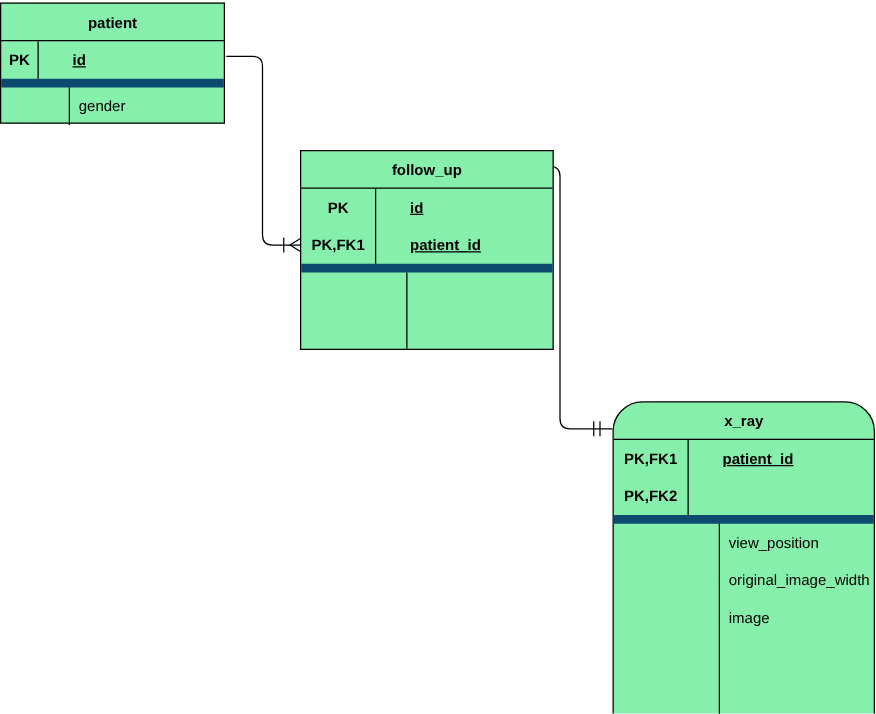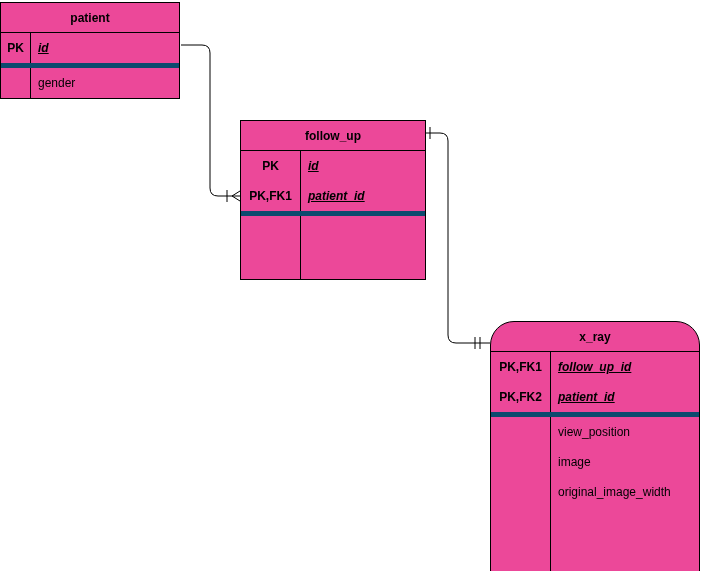--- a/index.html
+++ b/index.html
@@ -5,39 +5,39 @@
   html, body { margin:0; padding:0; background:#ffffff; }
   .canvas {
     position:relative; width:701px; height:571px; background:#ffffff;
     font-family:"Liberation Sans", sans-serif; font-size:12px; color:#000;
     overflow:hidden;
   }
   .connectors { position:absolute; left:0; top:0; width:701px; height:571px; }
   .conn { stroke:#000000; stroke-width:1; fill:none; }
 
   .table {
-    position:absolute; background:#ec4899; border:1px solid #000000;
+    position:absolute; background:#86efac; border:1px solid #000000;
     box-sizing:border-box; display:flex; flex-direction:column;
   }
   .t-header {
     height:29px; flex-shrink:0; border-bottom:1px solid #000000;
     font-weight:bold; display:flex; align-items:center; justify-content:center;
   }
   .t-section { display:flex; align-items:stretch; }
-  .t-keys { border-bottom:5px solid #0c4a6e; }
-  .t-attrs { flex:1; }
+  .t-keys { border-bottom:7px solid #0c4a6e;gap:20px; }
+  .t-attrs { flex:1;margin-left:25px; }
   .keycol {
     border-right:1px solid #000000; display:flex; flex-direction:column;
     flex-shrink:0;
   }
   .fieldcol { flex:1; display:flex; flex-direction:column; min-width:0; }
   .cell { height:30px; display:flex; align-items:center; white-space:nowrap; }
   .keycol .cell { justify-content:center; font-weight:bold; }
   .fieldcol .cell { padding-left:7px; }
-  .t-keys .fieldcol .cell { font-weight:bold; text-decoration:underline;font-style:italic; }
+  .t-keys .fieldcol .cell { font-weight:bold; text-decoration:underline; }
   .kw30 .keycol { width:29px; }
   .kw60 .keycol { width:59px; }
 </style>
 </head>
 <body>
 
 <div class="canvas">
 
   <svg class="connectors" viewBox="0 0 701 571" xmlns="http://www.w3.org/2000/svg">
     <g>
@@ -65,21 +65,21 @@
     <div class="t-section t-attrs">
       <div class="keycol">
         <div class="cell"></div>
       </div>
       <div class="fieldcol">
         <div class="cell">gender</div>
       </div>
     </div>
   </div>
 
-  <div class="table kw60" style="left:240px; top:120px; width:186px; height:160px;">
+  <div class="table kw60" style="left:240px; top:120px; width:203px; height:160px;">
     <div class="t-header">follow_up</div>
     <div class="t-section t-keys">
       <div class="keycol">
         <div class="cell">PK</div>
         <div class="cell">PK,FK1</div>
       </div>
       <div class="fieldcol">
         <div class="cell">id</div>
         <div class="cell">patient_id</div>
       </div>
@@ -95,33 +95,32 @@
   </div>
 
   <div class="table kw60" style="left:490px; top:321px; width:210px; height:304px;border-radius:24px;">
     <div class="t-header">x_ray</div>
     <div class="t-section t-keys">
       <div class="keycol">
         <div class="cell">PK,FK1</div>
         <div class="cell">PK,FK2</div>
       </div>
       <div class="fieldcol">
-        <div class="cell">follow_up_id</div>
         <div class="cell">patient_id</div>
       </div>
     </div>
     <div class="t-section t-attrs">
       <div class="keycol">
         <div class="cell"></div>
         <div class="cell"></div>
         <div class="cell"></div>
         <div class="cell"></div>
         <div class="cell"></div>
       </div>
       <div class="fieldcol">
         <div class="cell">view_position</div>
+        <div class="cell">original_image_width</div>
         <div class="cell">image</div>
-        <div class="cell">original_image_width</div>
       </div>
     </div>
   </div>
 
 </div>
 
 </body></html>

